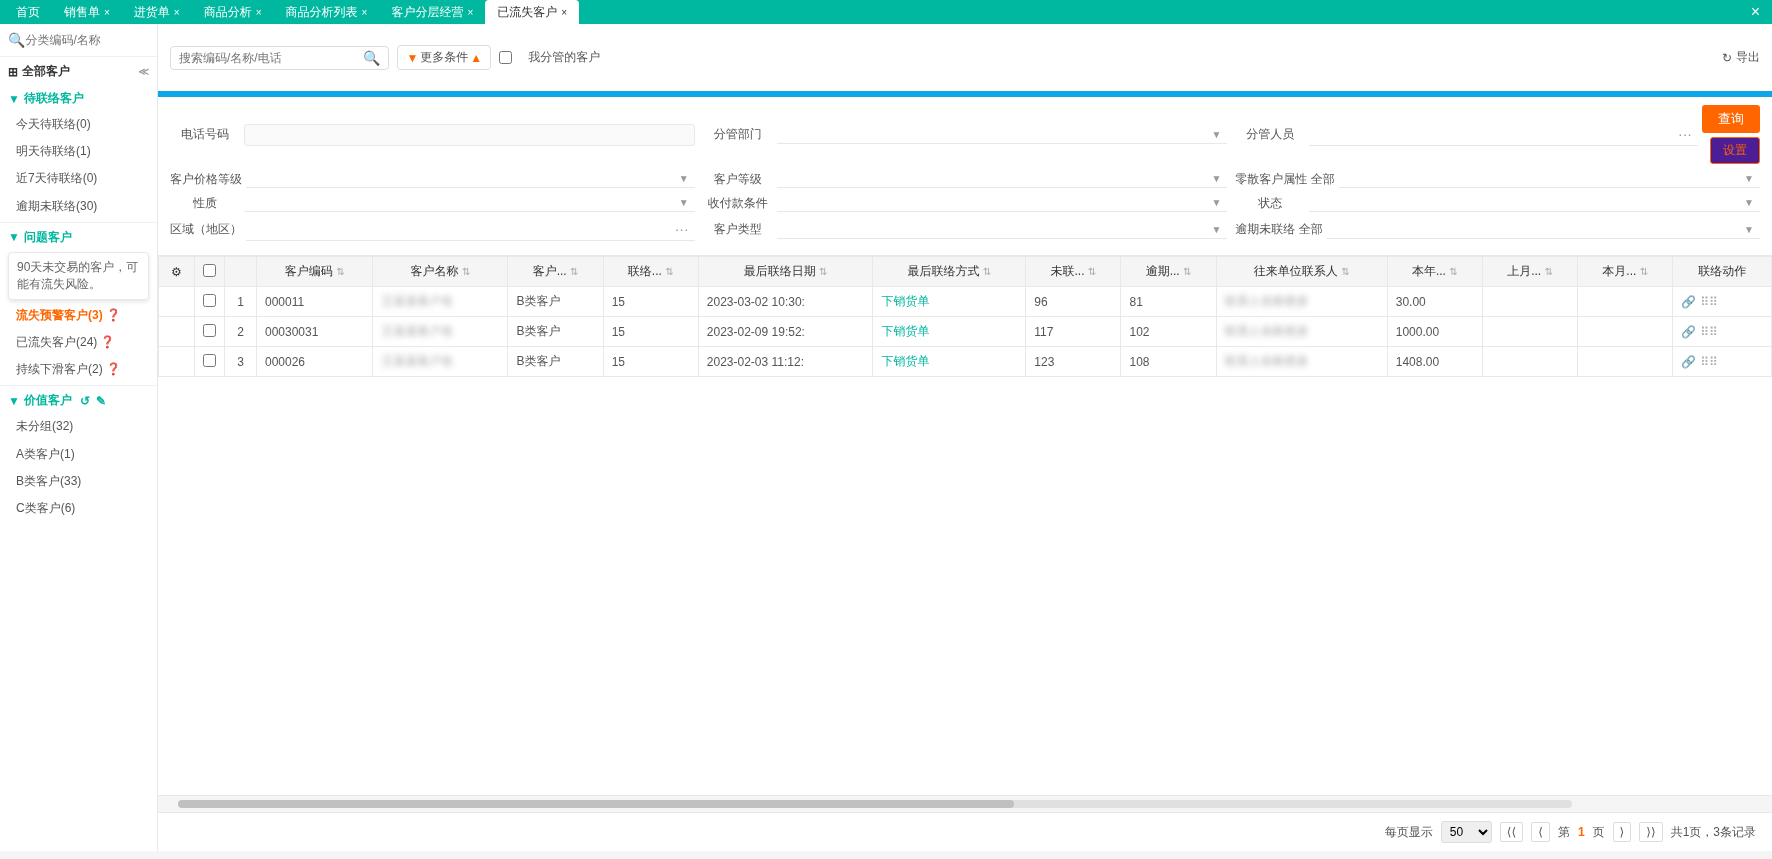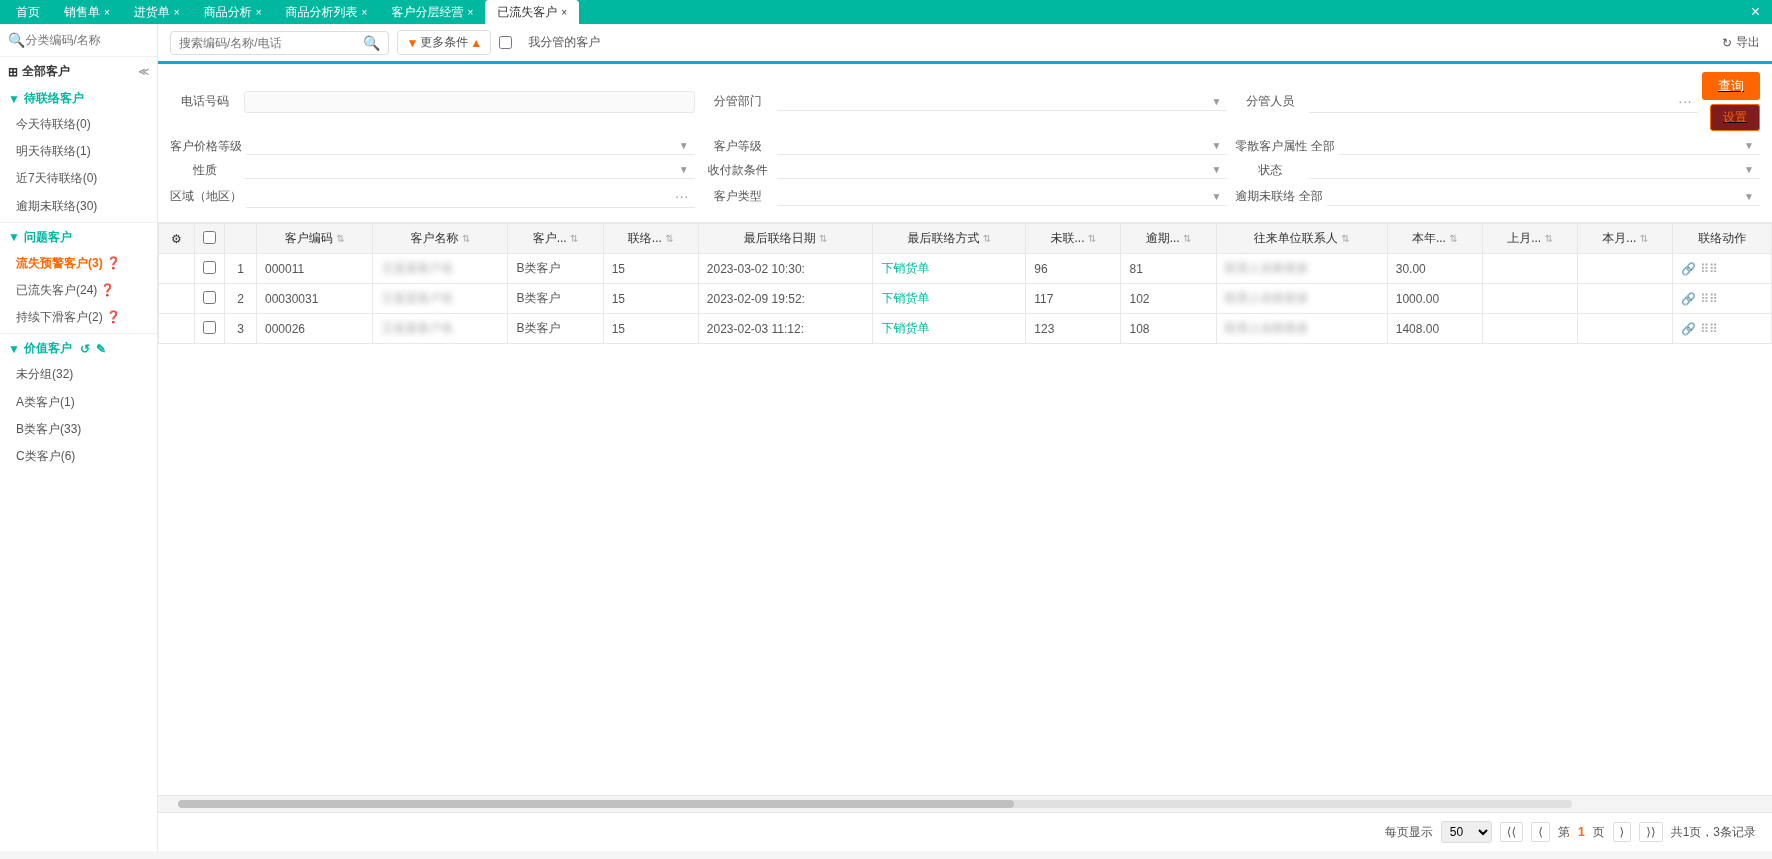--- a/index.html
+++ b/index.html
@@ -113,22 +113,22 @@
     .content-area {
       flex: 1;
       display: flex;
       flex-direction: column;
       overflow: hidden;
     }
 
     
     .filter-bar {
       background: #fff;
-      padding: 6px 12px;
-      border-bottom: 3px solid #0ea5e9;
+      padding: 21px 12px;
+      border-bottom: 6px solid #0ea5e9;
       display: flex;
       align-items: center;
       gap: 8px;
     }
     .filter-search {
       display: flex;
       align-items: center;
       border: 1px solid #ddd;
       border-radius: 4px;
       padding: 3px 8px;
@@ -217,35 +217,34 @@
     .query-btn {
       background: #ff6600;
       color: #fff;
       border: none;
       border-radius: 3px;
       padding: 5px 16px;
       cursor: pointer;
       font-size: 13px;
     }
     .settings-btn {
-      background: #7f1d1d;
+      background: #4c1d95;
       color: #ff6600;
       border: 1px solid #ff6600;
       border-radius: 3px;
       padding: 4px 12px;
       cursor: pointer;
       font-size: 12px;
     }
     .action-btns {
       display: flex;
       flex-direction: column;
       gap: 4px;
       align-items: flex-end;
       justify-content: center;
-      text-decoration: underline;
     }
 
     
     .table-container {
       flex: 1;
       overflow: auto;
       background: #fff;
     }
     table {
       width: 100%;
@@ -394,20 +393,23 @@
     <div class="sidebar-item">近7天待联络(0)</div>
     <div class="sidebar-item">逾期未联络(30)</div>
 
     <div class="sidebar-divider"></div>
 
     <div class="sidebar-group-label">
       <span>▼</span>
       <span>问题客户</span>
     </div>
 
+    <div class="tooltip-box">
+      <span>90天未交易的客户，可能有流失风险。</span>
+    </div>
 
     <div class="sidebar-item active">流失预警客户(3) ❓</div>
     <div class="sidebar-item">已流失客户(24) ❓</div>
     <div class="sidebar-item">持续下滑客户(2) ❓</div>
 
     <div class="sidebar-divider"></div>
 
     <div class="sidebar-group-label">
       <span>▼</span>
       <span>价值客户</span>

